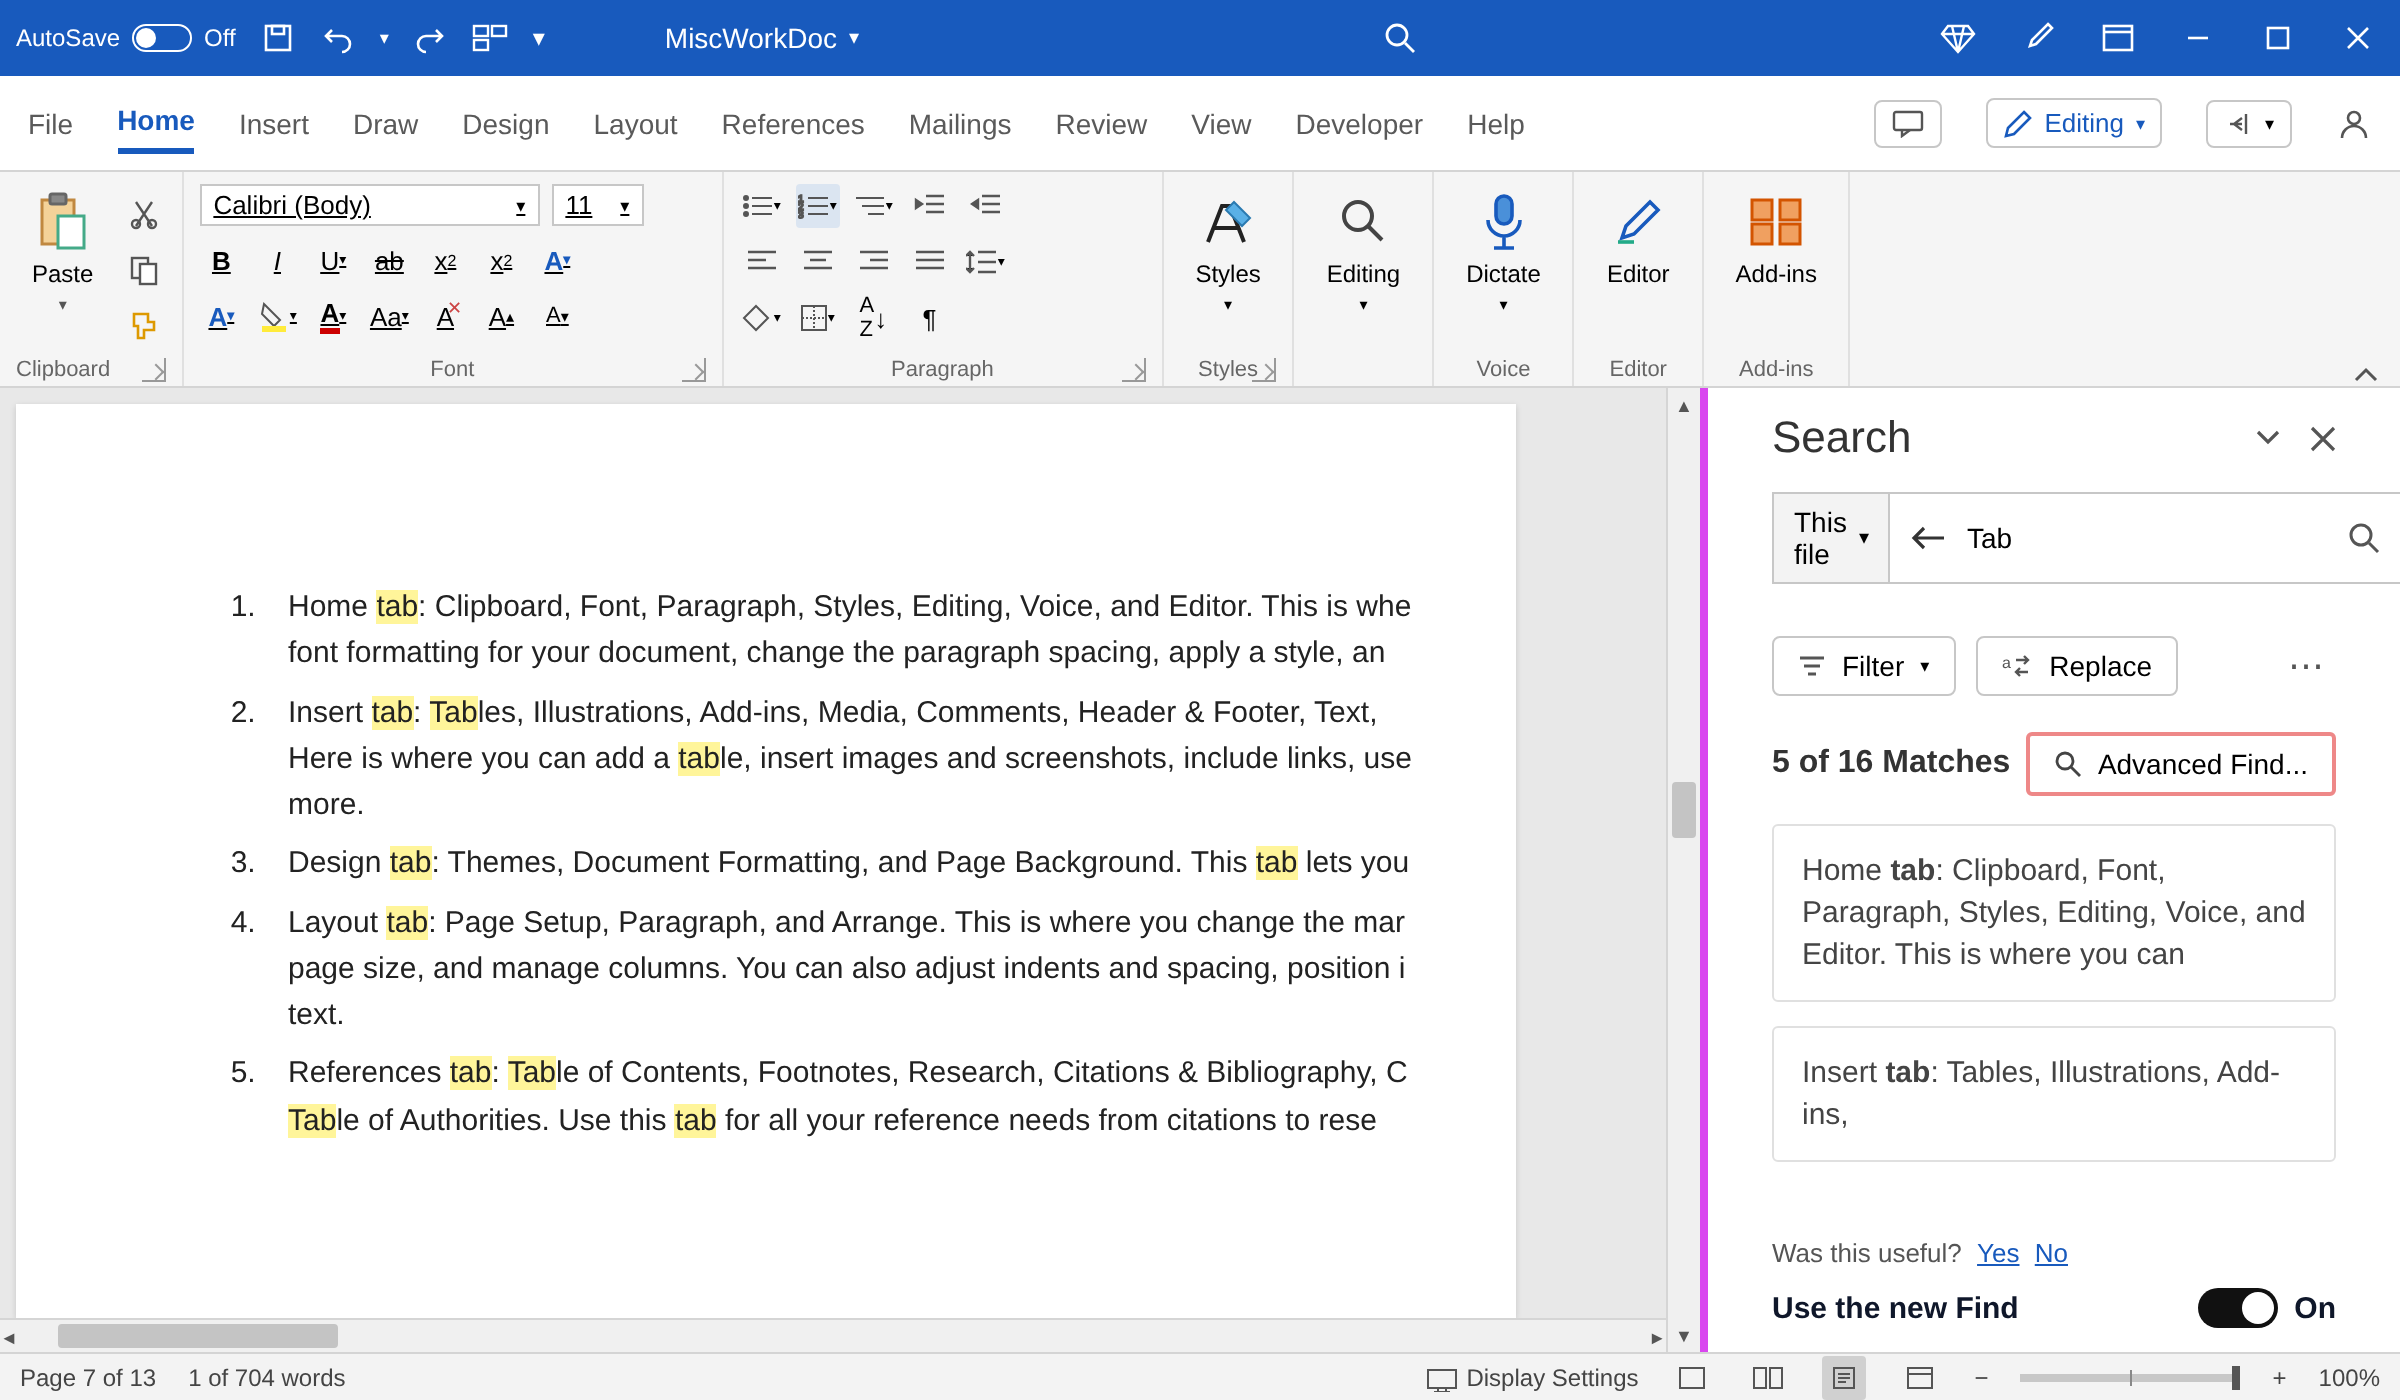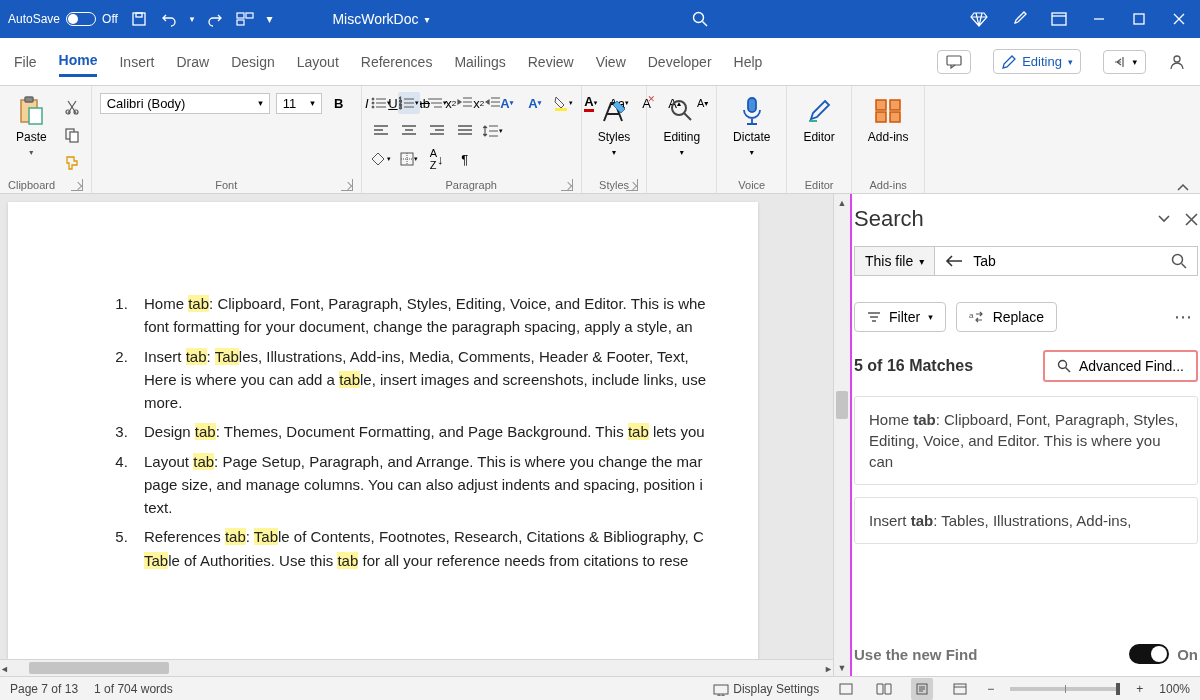--- a/index.html
+++ b/index.html
@@ -46,40 +46,40 @@
 .scroll-thumb-v { position: absolute; top: 180px; left: 2px; right: 2px; height: 28px; background: #c4c4c4; border-radius: 2px; cursor: pointer; }
 .hscroll { height: 17px; background: #f0f0f0; display: flex; border-top: 1px solid #d5d5d5; margin-right: 17px; }
 .hscroll-track { flex: 1; position: relative; }
 .hscroll-thumb { position: absolute; left: 20px; top: 2px; bottom: 2px; width: 140px; background: #c4c4c4; border-radius: 2px; cursor: pointer; }
 .page { background: #fff; margin: 8px 0 0 8px; width: 750px; flex: 1; padding: 90px 30px 30px 100px; box-shadow: 0 1px 3px rgba(0,0,0,0.15); overflow: hidden; }
 .page ol { list-style: decimal; padding-left: 24px; font-size: 15px; line-height: 1.55; color: #222; }
 .page li { margin-bottom: 6px; padding-left: 12px; }
 .hl { background: #fff59a; }
 
 
-.search-pane { width: 350px; background: #fff; border-left: 2px solid #d946ef; display: flex; flex-direction: column; padding: 12px 2px; position: relative; }
+.search-pane { width: 350px; background: #fff; border-left: 4px solid #d946ef; display: flex; flex-direction: column; padding: 12px 32px; position: relative; }
 .sp-header { display: flex; align-items: center; justify-content: space-between; margin-bottom: 14px; }
 .sp-title { font-size: 22px; font-weight: 400; color: #333; }
 .sp-header-icons { display: flex; gap: 14px; color: #555; }
 .sp-row { display: flex; gap: 0; margin-bottom: 12px; }
 .scope-sel { border: 1px solid #c7c7c7; background: #f3f3f3; padding: 6px 10px; font-size: 14px; display: flex; align-items: center; gap: 6px; cursor: pointer; border-right: none; }
 .search-box { flex: 1; border: 1px solid #c7c7c7; display: flex; align-items: center; padding: 0 10px; gap: 10px; }
 .search-box input { border: none; outline: none; flex: 1; font-size: 14px; padding: 6px 0; }
 .sp-row2 { display: flex; gap: 10px; align-items: center; margin-bottom: 16px; margin-top: 12px; }
 .pill { border: 1px solid #c7c7c7; border-radius: 4px; padding: 6px 12px; display: flex; align-items: center; gap: 8px; font-size: 14px; cursor: pointer; background: #fff; }
 .ellips { margin-left: auto; cursor: pointer; padding: 6px; color: #555; font-size: 18px; }
 .matches-row { display: flex; align-items: center; justify-content: space-between; margin-bottom: 14px; }
 .matches-label { font-size: 16px; font-weight: 600; color: #333; }
 .adv-find { border: 2px solid #e88; border-radius: 3px; padding: 6px 12px; display: flex; align-items: center; gap: 8px; font-size: 14px; cursor: pointer; }
 .results { flex: 1; overflow: hidden; position: relative; }
 .result { border: 1px solid #e0e0e0; border-radius: 3px; padding: 12px 14px; margin-bottom: 12px; font-size: 15px; line-height: 1.4; color: #444; cursor: pointer; }
 .result b { font-weight: 700; }
 .useful { font-size: 13px; color: #555; margin: 6px 0 10px; }
 .useful a { color: #185abd; text-decoration: underline; margin-left: 4px; cursor: pointer; }
-.new-find { display: flex; align-items: center; justify-content: space-between; font-size: 15px; font-weight: 600; color: #737373; }
+.new-find { display: flex; align-items: center; justify-content: space-between; font-size: 15px; font-weight: 600; color: #0f172a; }
 .switch { width: 40px; height: 20px; background: #111; border-radius: 10px; position: relative; cursor: pointer; }
 .switch::after { content: ""; position: absolute; right: 2px; top: 2px; width: 16px; height: 16px; background: #fff; border-radius: 50%; }
 
 
 .statusbar { height: 24px; background: #f3f3f3; border-top: 1px solid #d4d4d4; display: flex; align-items: center; padding: 0 10px; font-size: 12px; color: #444; gap: 16px; }
 .statusbar .sp { flex: 1; }
 .zoom-slider { width: 110px; height: 4px; background: #c7c7c7; position: relative; }
 .zoom-slider::after { content: ""; position: absolute; right: 0; top: -4px; width: 4px; height: 12px; background: #555; }
 .zoom-slider::before { content: ""; position: absolute; left: 50%; top: -2px; width: 1px; height: 8px; background: #888; }
 
@@ -245,21 +245,21 @@
           </span>
       </div>
     </div>
     <div class="group-label">
         <span>Clipboard</span>
         <span class="launcher"></span>
       </div>
   </div>
 
   <div class="group" style="width:270px;">
-    <div style="display:flex;gap:6px;">
+    <div style="display:flex;flex-direction:column;gap:6px;text-decoration:underline;">
       <div class="ribbon-row">
         <div class="font-select" style="width:170px;">
             <span>Calibri (Body)</span>
             <span style="font-size:9px;">▾</span>
           </div>
         <div class="font-select" style="width:46px;">
             <span>11</span>
             <span style="font-size:9px;">▾</span>
           </div>
       </div>
@@ -579,20 +579,25 @@
             <path d="M8.5 8.5 L13 13"></path>
           </svg>
         <span>Advanced Find...</span>
       </div>
     </div>
     <div class="results">
       <div class="result"><span>Home </span><b>tab</b><span>: Clipboard, Font, Paragraph, Styles, Editing, Voice, and Editor. This is where you can</span></div>
       <div class="result"><span>Insert </span><b>tab</b><span>: Tables, Illustrations, Add-ins,</span></div>
 
     </div>
+    <div class="useful">
+      <span>Was this useful?</span>
+      <a>Yes</a>
+      <a>No</a>
+    </div>
     <div class="new-find">
       <span>Use the new Find</span>
       <div style="display:flex;align-items:center;gap:8px;">
         <span class="switch"></span>
         <span>On</span>
       </div>
     </div>
   </div>
 </div>
 

